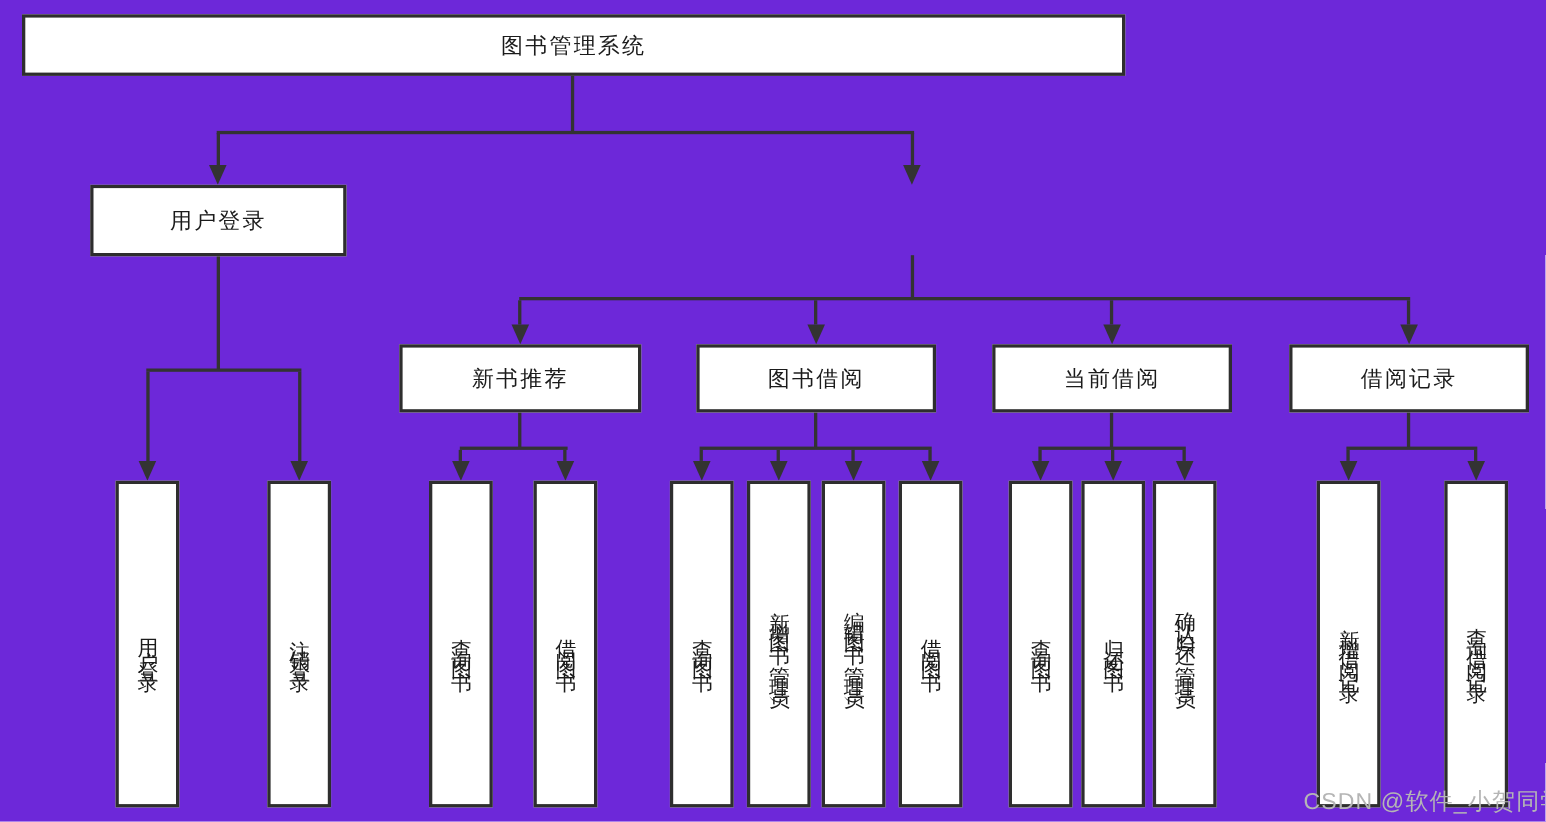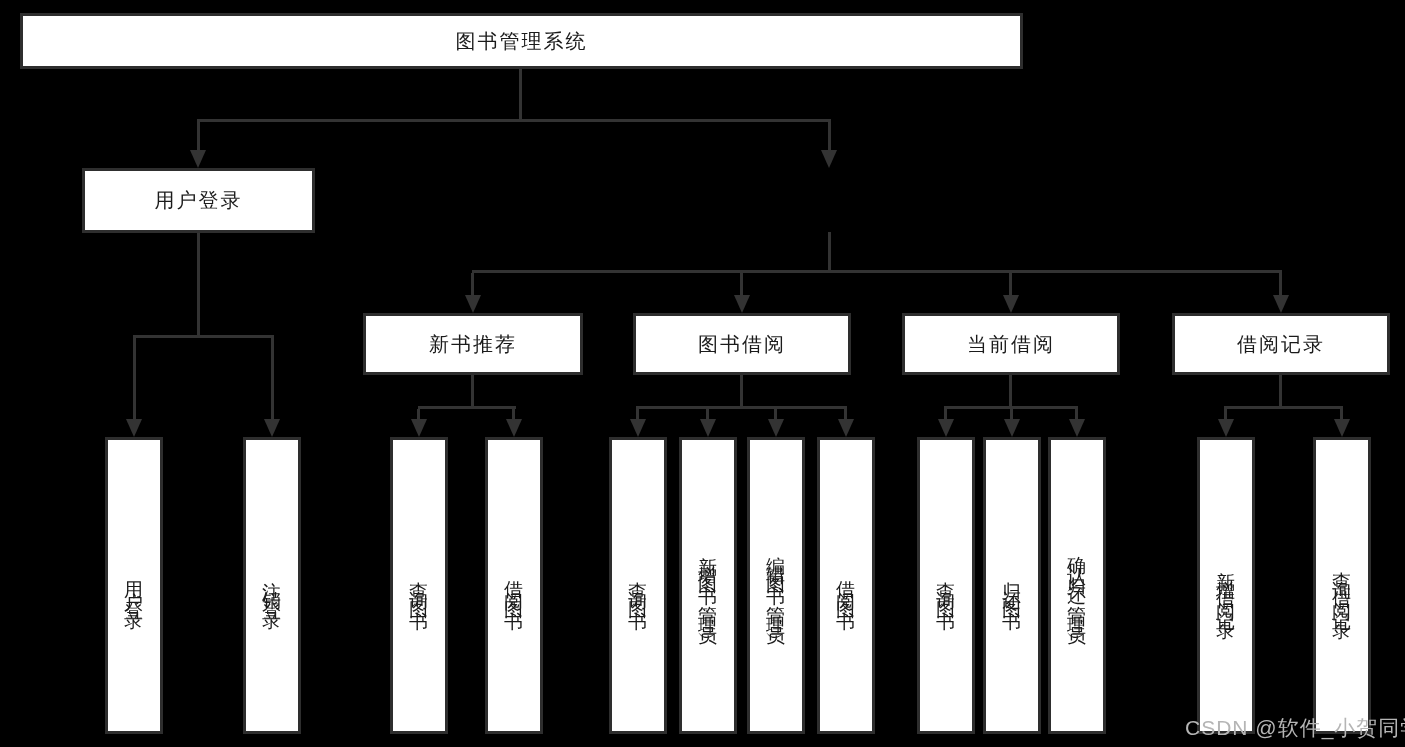--- a/index.html
+++ b/index.html
@@ -1,17 +1,17 @@
 <!DOCTYPE html>
 <html><head>
 <meta charset="utf-8">
 <style>
   html,body{margin:0;padding:0;background:#ffffff;}
   .canvas{
-    position:relative;width:1405px;height:747px;background:#000000;overflow:hidden;
+    position:relative;width:1405px;height:747px;background:#6d28d9;overflow:hidden;
     font-family:"Liberation Sans","DejaVu Sans",sans-serif;
     text-decoration:underline;
   }
   .box{
     position:absolute;box-sizing:border-box;border:3px solid #2e2e2e;background:#ffffff;
     display:flex;align-items:center;justify-content:center;
     color:#1b1b1b;font-size:20px;letter-spacing:2px;z-index:2;
   }
   .leaf{border-width:3px;}
   .leaf span{

